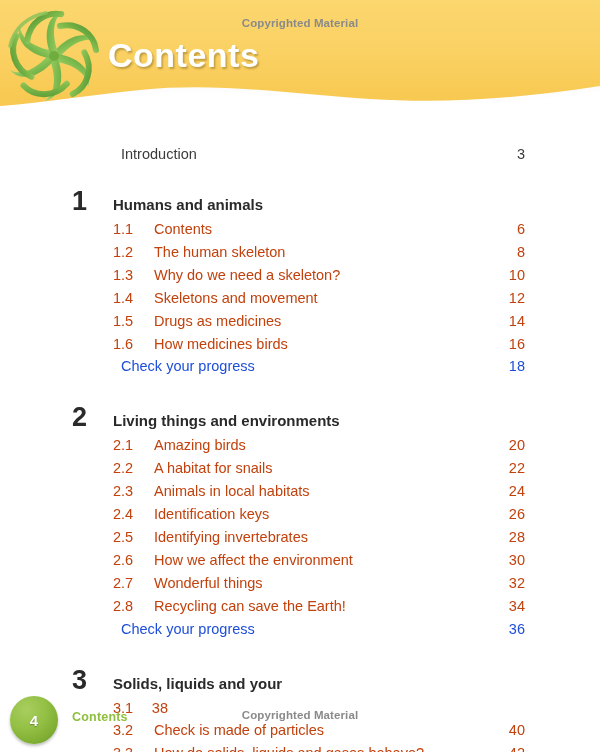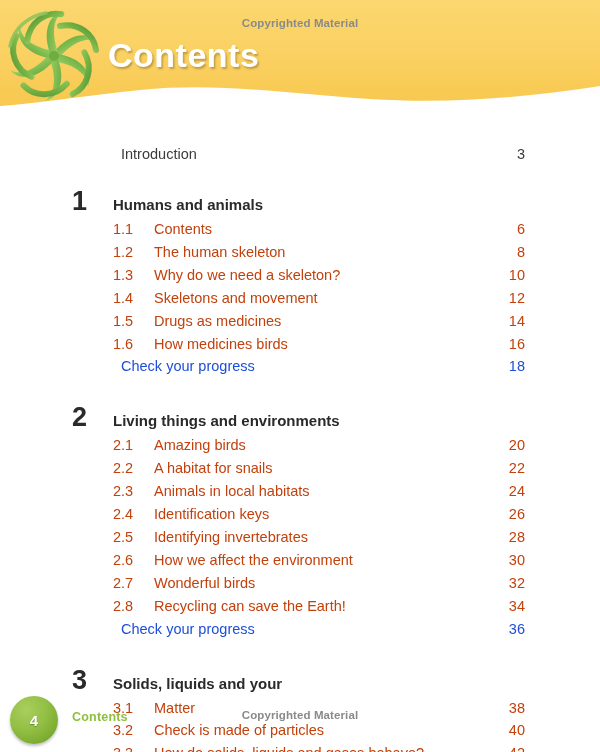--- a/index.html
+++ b/index.html
@@ -342,21 +342,21 @@
           <span class="entry-title">Identifying invertebrates</span>
           <span class="entry-page">28</span>
         </div>
         <div class="entry-row">
           <span class="entry-num">2.6</span>
           <span class="entry-title">How we affect the environment</span>
           <span class="entry-page">30</span>
         </div>
         <div class="entry-row">
           <span class="entry-num">2.7</span>
-          <span class="entry-title">Wonderful birds</span>
+          <span class="entry-title">Wonderful things</span>
           <span class="entry-page">32</span>
         </div>
         <div class="entry-row">
           <span class="entry-num">2.8</span>
           <span class="entry-title">Recycling can save the Earth!</span>
           <span class="entry-page">34</span>
         </div>
         <div class="progress-row">
           <span class="entry-title">Check your progress</span>
           <span class="entry-page">36</span>
@@ -365,21 +365,20 @@
     </div>
 
     <div class="chapter">
       <div class="chapter-head">
         <span class="chapter-number">3</span>
         <span class="chapter-title">Solids, liquids and your</span>
       </div>
       <div class="entries">
         <div class="entry-row">
           <span class="entry-num">3.1</span>
-          <span class="entry-title">Matter</span>
           <span class="entry-page">38</span>
         </div>
         <div class="entry-row">
           <span class="entry-num">3.2</span>
           <span class="entry-title">Check is made of particles</span>
           <span class="entry-page">40</span>
         </div>
         <div class="entry-row">
           <span class="entry-num">3.3</span>
           <span class="entry-title">How do solids, liquids and gases behave?</span>

